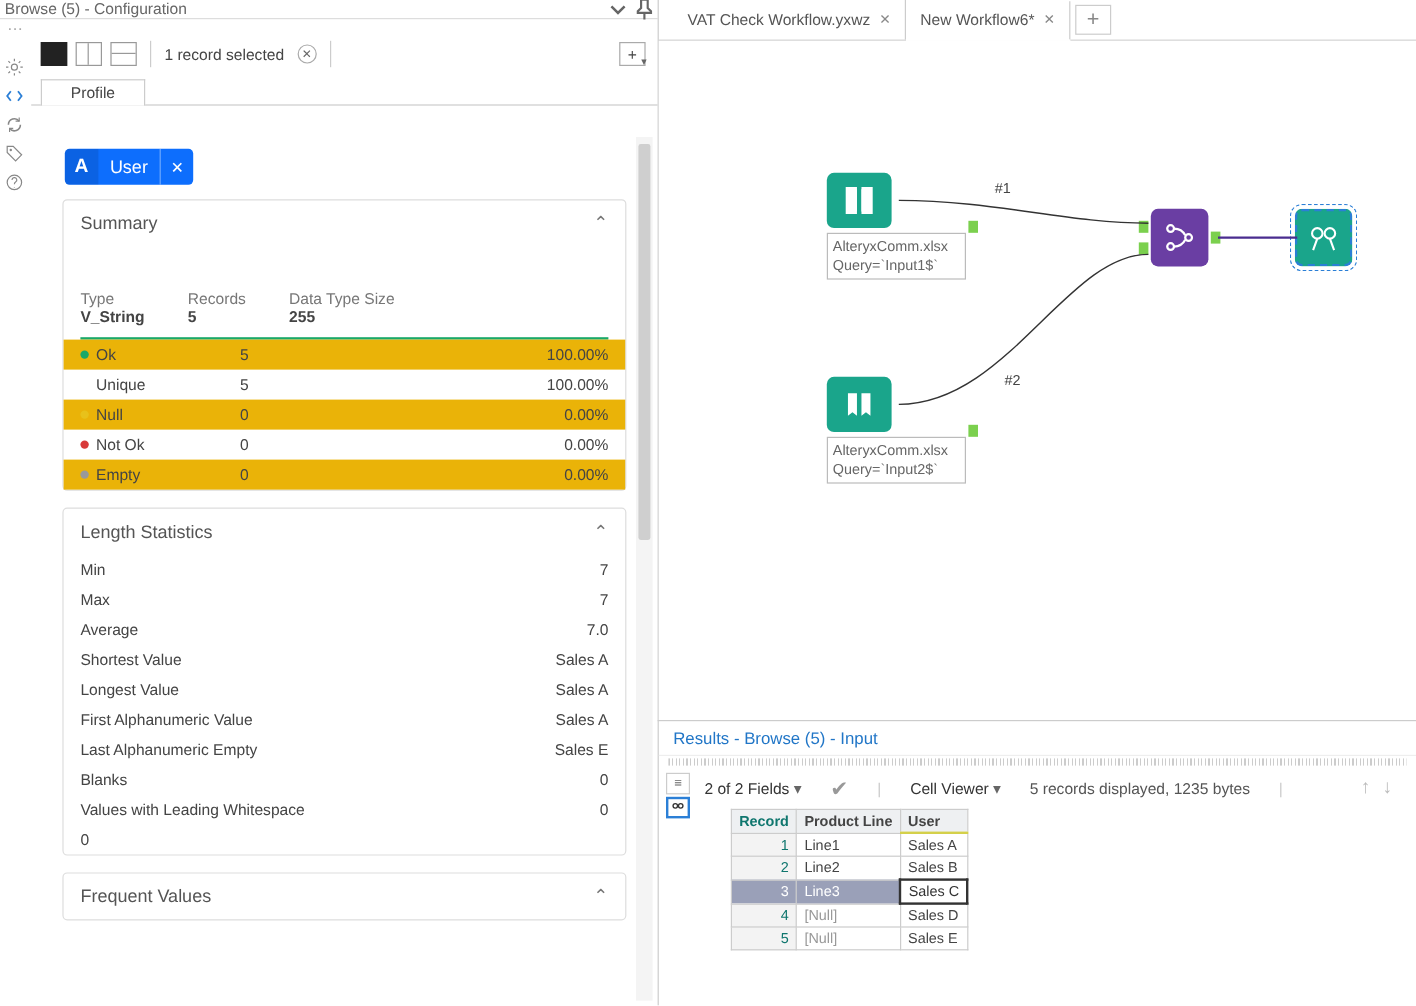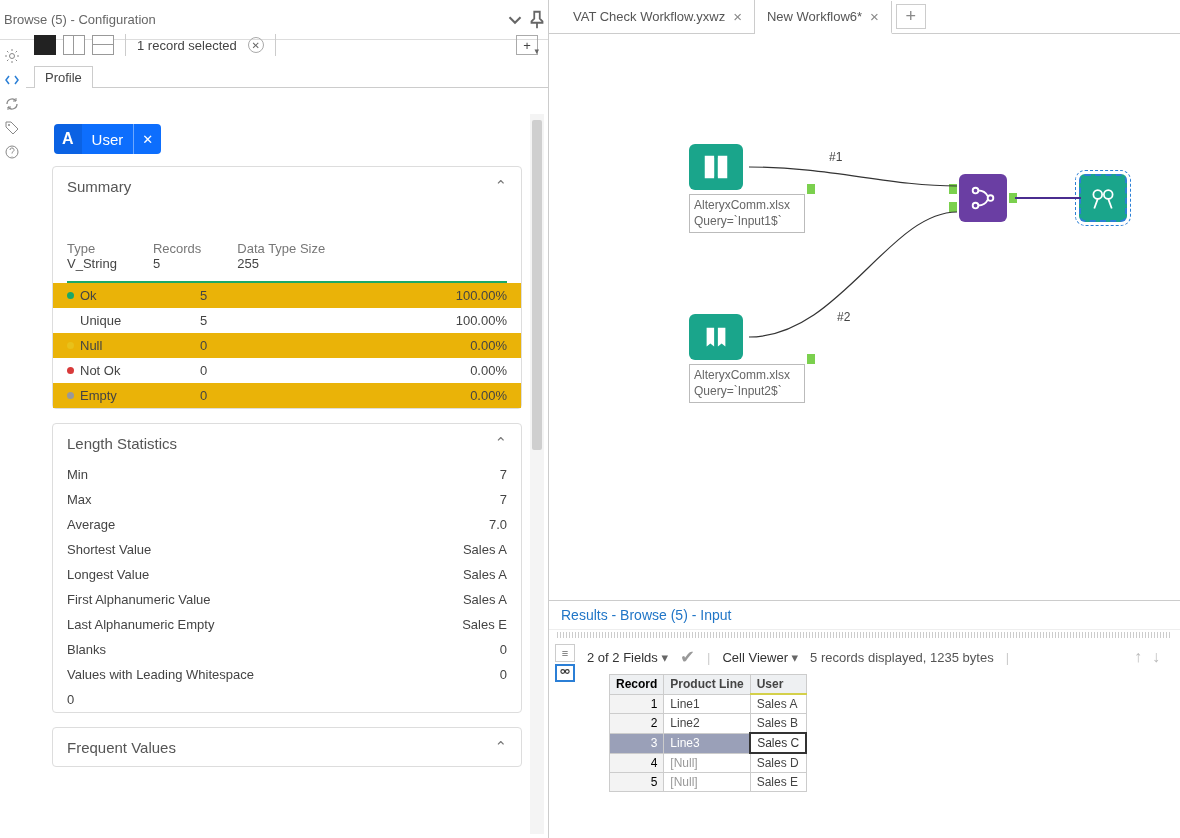--- a/index.html
+++ b/index.html
@@ -4,50 +4,50 @@
 <style>
 * { box-sizing: border-box; margin: 0; padding: 0; }
 body { font-family: "Segoe UI", Tahoma, sans-serif; font-size: 13px; color: #444; background: #fff; width: 1180px; height: 838px; overflow: hidden; position: relative; }
 
 
 .left-rail { position: absolute; left: 0; top: 42px; width: 26px; bottom: 0; background: #fff; border-right: 0; }
 .left-rail .rail-icon { width: 20px; height: 20px; margin: 4px 2px; display: flex; align-items: center; justify-content: center; color: #888; cursor: pointer; }
 .left-rail .rail-icon svg { width: 16px; height: 16px; }
 
 .left-pane { position: absolute; left: 0; top: 0; width: 548px; bottom: 0; background: #fff; }
-.pane-header { height: 40px; display: flex; align-items: center; padding-left: 4px; color: #666; font-size: 13px; border-bottom: 1px solid #ddd; }
+.pane-header { height: 16px; display: flex; align-items: center; padding-left: 4px; color: #666; font-size: 13px; border-bottom: 1px solid #ddd; }
 .pane-header .title { flex: 1; }
 .pane-header .hdr-icon { width: 22px; height: 22px; display: flex; align-items: center; justify-content: center; color: #666; cursor: pointer; }
 
 .config-body { position: absolute; left: 26px; top: 28px; right: 0; bottom: 0; }
 .toolbar-row { height: 34px; display: flex; align-items: center; gap: 7px; padding-left: 8px; text-align: right; }
 .view-btn { width: 22px; height: 20px; border: 1px solid #999; background: #fff; cursor: pointer; display: inline-flex; }
 .view-btn.active { background: #222; border-color: #222; }
 .sep { width: 1px; height: 22px; background: #ccc; margin: 0 4px; }
 .records-sel { color: #444; }
 .clear-x { width: 16px; height: 16px; border: 1px solid #aaa; border-radius: 50%; display: inline-flex; align-items: center; justify-content: center; font-size: 10px; cursor: pointer; margin-left: 4px; color: #666; }
 .dots { color: #aaa; padding-left: 6px; }
 
 .tab-bar { height: 26px; display: flex; align-items: end; padding-left: 8px; border-bottom: 1px solid #ccc; }
-.tab { border: 1px solid #ccc; border-bottom: none; padding: 3px 10px; background: #fff; position: relative; top: 1px; cursor: pointer; }
+.tab { border: 1px solid #ccc; border-bottom: none; padding: 3px 24px; background: #fff; position: relative; top: 1px; cursor: pointer; }
 
 .profile-scroll { position: absolute; top: 86px; left: 8px; right: 4px; bottom: 4px; overflow: hidden; }
 .scrollbar-faux { position: absolute; right: 0; top: 0; bottom: 0; width: 14px; background: #f4f4f4; }
 .scrollbar-thumb { position: absolute; right: 2px; top: 6px; width: 10px; height: 330px; background: #cfcfcf; border-radius: 2px; }
 .field-chip { display: inline-flex; align-items: center; background: #0d6efd; color: #fff; border-radius: 4px; margin: 10px 0 12px 20px; overflow: hidden; height: 30px; }
 .field-chip .A { background: rgba(0,0,0,0.1); padding: 0 8px; font-weight: bold; font-size: 16px; height: 100%; display: flex; align-items: center;}
 .field-chip .name { padding: 0 10px; font-size: 15px; }
 .field-chip .x { padding: 0 8px; cursor: pointer; border-left: 1px solid rgba(255,255,255,0.4); height: 100%; display: flex; align-items: center; }
 
 .card { border: 1px solid #ddd; border-radius: 4px; margin: 0 22px 14px 18px; background: #fff; }
 .card-header { padding: 10px 14px; font-size: 15px; color: #555; display: flex; align-items: center; cursor: pointer; }
 .card-header .chev { margin-left: auto; color: #777; }
 .summary-top { display: flex; gap: 36px; padding: 0 14px 10px 14px; }
 .summary-top .lbl { color: #777; font-size: 13px; margin-top: 36px; }
-.summary-top .val { font-weight: 400; }
+.summary-top .val { font-weight: 700; }
 .green-rule { height: 2px; background: #1aa868; margin: 0 14px; }
 .stat-row { display: flex; align-items: center; padding: 5px 14px; }
 .stat-row.alt { background: #eab308; }
 .dot { width: 7px; height: 7px; border-radius: 50%; margin-right: 6px; }
 .dot.green { background: #1aa868; }
 .dot.yellow { background: #e8c11a; }
 .dot.red { background: #d83a3a; }
 .dot.grey { background: #999; }
 .stat-row .name { flex: 0 0 120px; }
 .stat-row .count { flex: 0 0 80px; text-align: left; }
@@ -78,36 +78,36 @@
 .browse-tool { width: 48px; height: 48px; background: #1aa58b; border-radius: 6px; display:flex; align-items:center; justify-content:center; border:2px dashed #2b7fd6; outline:1px dashed #2b7fd6; outline-offset:3px;}
 .browse-tool svg { width: 28px; height: 28px; fill: #fff; }
 .conn-label { position: absolute; font-size: 12px; color: #444; }
 
 svg.connector { position: absolute; overflow: visible; pointer-events: none; }
 
 
 .results-pane { position: absolute; left: 548px; top: 600px; right: 0; bottom: 0; border-left:1px solid #ccc; border-top: 1px solid #ccc; }
 .results-title { color: #2176c7; padding: 6px 12px; font-size: 14px; border-bottom: 1px solid #eee;}
 .results-dots { height: 6px; background: repeating-linear-gradient(90deg,#ccc 0 1px,transparent 1px 3px); margin: 2px 8px; }
-.results-toolbar { display: flex; align-items: center; padding: 6px 8px; gap: 12px; }
+.results-toolbar { display: flex; align-items: center; padding: 6px 8px; gap: 24px; }
 .res-icon-col { display:flex; flex-direction:column; gap:2px; margin-right:4px;}
 .res-icon { width:20px; height:18px; border:1px solid #ccc; display:flex; align-items:center; justify-content:center; font-size:11px; color:#666; cursor:pointer;}
 .res-icon.active { border-color:#2b7fd6; border-width:2px;}
 .fields-dd { color:#333; cursor:pointer; }
 .caret-dn::after{content:" \25BE"; color:#666;}
 .check { color:#999; font-size:18px; }
 .cell-viewer{ color:#333; cursor:pointer;}
 .rec-info{ color:#555;}
 .nav-arrows { margin-left:auto; display:flex; gap:10px; color:#bbb; font-size:16px; padding-right:12px;}
 
 .data-grid { border-collapse: collapse; margin-left: 30px; }
 .data-grid th, .data-grid td { border: 1px solid #ccc; padding: 2px 6px; font-size: 12px; text-align: left; }
 .data-grid th { background: #eef0f2; font-weight: 600; }
 .data-grid th.sel { border-bottom: 2.5px solid #d4d04a; }
-.data-grid .rownum { text-align: right; color: #000000; background:#f3f3f3; width:40px;}
+.data-grid .rownum { text-align: right; color: #0f766e; background:#f3f3f3; width:40px;}
 .data-grid tr.selrow td, .data-grid tr.selrow .rownum { background: #9aa0b8; color:#fff; }
 .data-grid tr.selrow td.selcell { background:#fff; color:#333; border:2px solid #333; }
 .null { color:#999; }
 
 .panel-add-icon { margin-left: auto; margin-right: 10px; width:22px; height:20px; border:1px solid #aaa; display:flex; align-items:center; justify-content:center; cursor:pointer; position:relative;}
 .panel-add-icon::after{content:"\25BE"; font-size:9px; position:absolute; right:-2px; bottom:-2px; color:#666;}
 </style>
 </head>
 <body>
 

